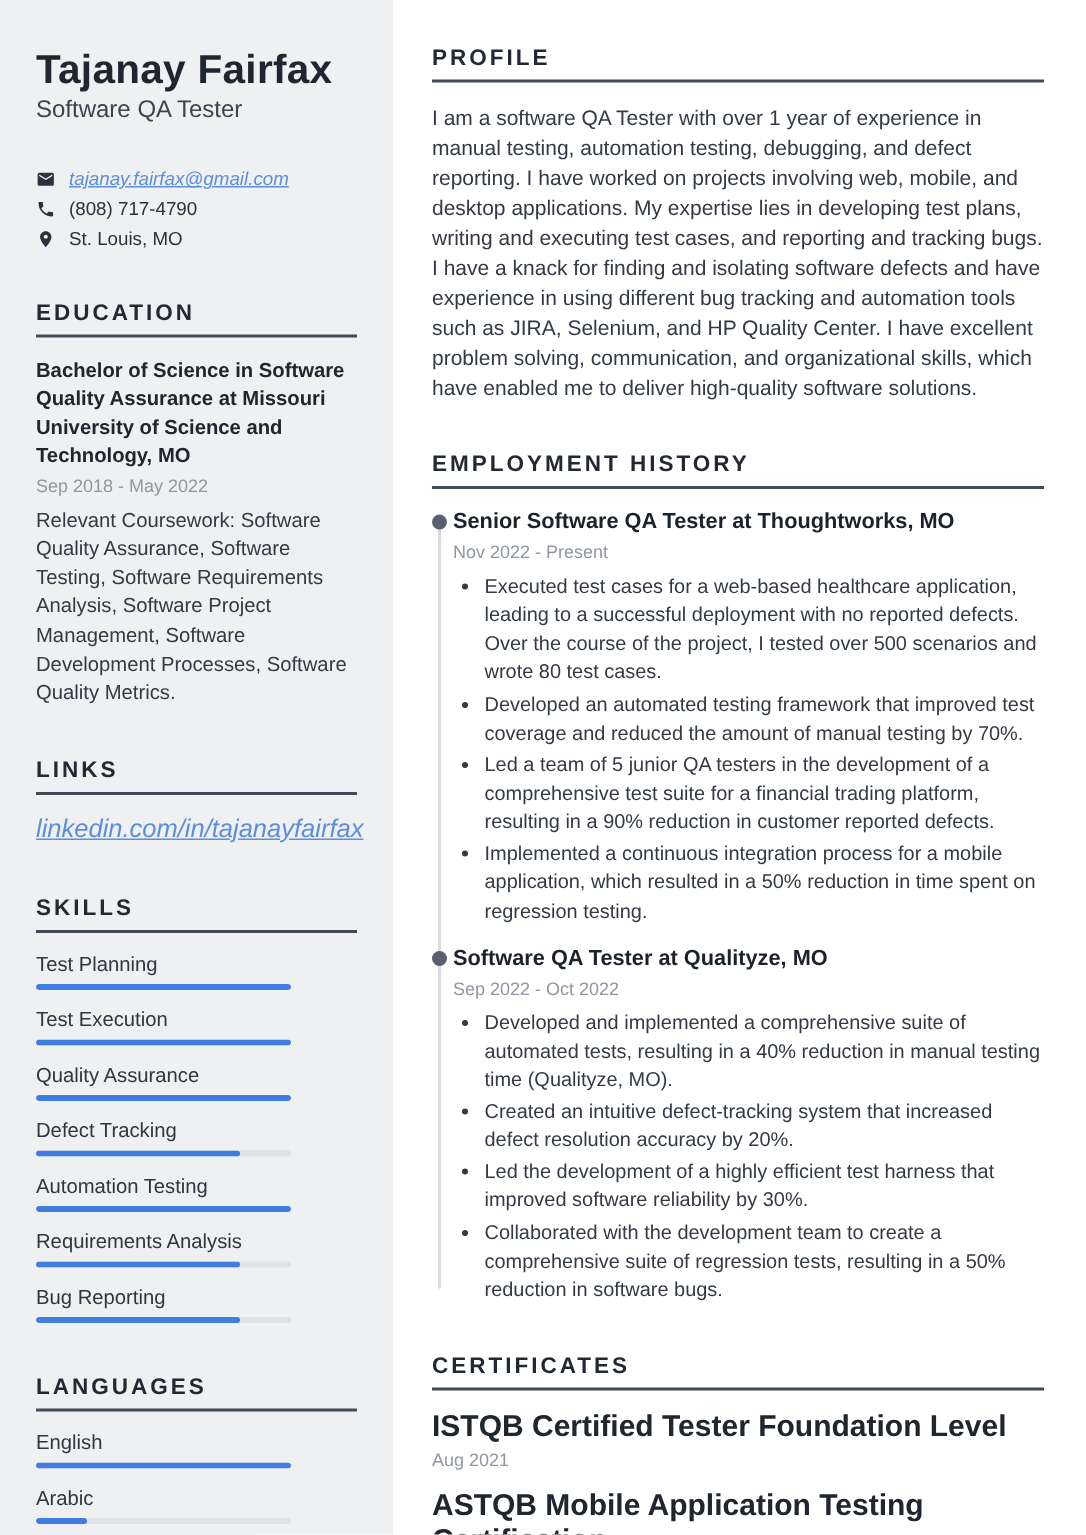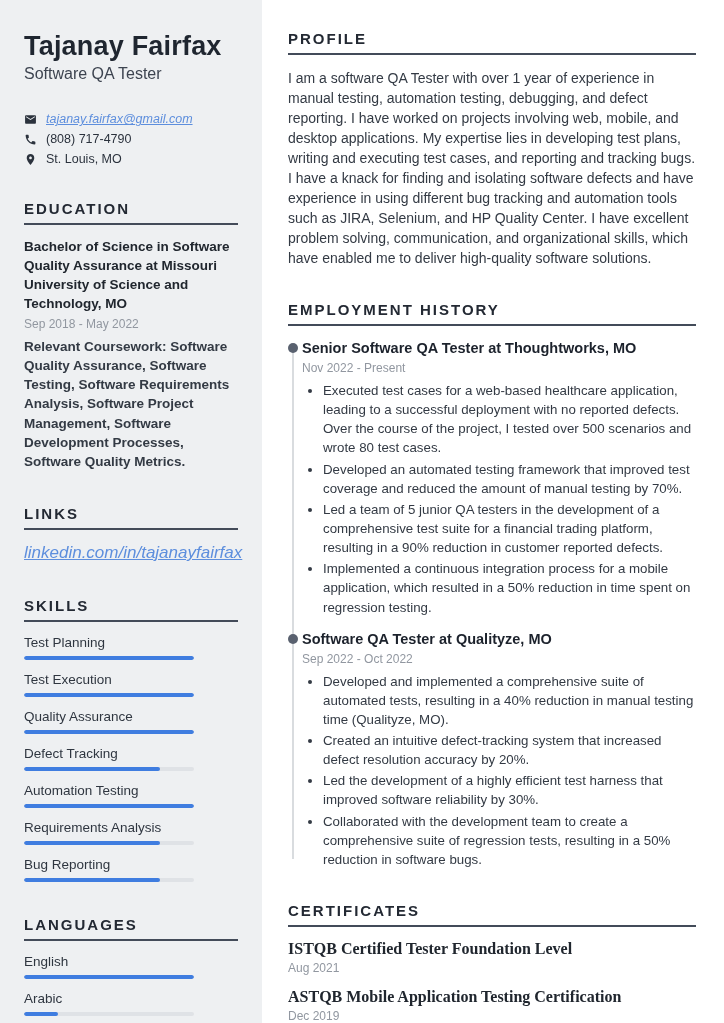--- a/index.html
+++ b/index.html
@@ -26,21 +26,21 @@
   .contact-row svg { width:13px; height:13px; flex:0 0 13px; fill:#2b323d; }
   a.blue-link { color:#5d8edd; text-decoration:underline;font-style:italic; }
 
   .side-section { margin-top:34px; }
   .sec-head {
     font-size:15px; font-weight:700; letter-spacing:2px; color:#232933;
     border-bottom:2px solid #434b59; padding-bottom:6px; margin-bottom:13px;
   }
   .edu-degree { font-size:13.5px; font-weight:700; color:#20262e; line-height:1.4; }
   .date-gray { font-size:12px; color:#9197a0; margin-top:3px; }
-  .edu-desc { font-size:13.5px; line-height:1.42; margin-top:6px; color:#333a44;font-weight:bold; }
+  .edu-desc { font-size:13.5px; line-height:1.42; margin-top:6px; color:#333a44; }
 
   .skill-item { margin-bottom:12px; }
   .skill-name { font-size:13.5px; color:#2f3640; margin-bottom:6px; }
   .bar-track { width:170px; height:4px; background:#dfe2e6; border-radius:2px; overflow:hidden; }
   .bar-fill { height:4px; background:#3f7de0; border-radius:2px; }
 
   
   .main {
     flex:1; padding:30px 28px 20px 26px;
   }
@@ -52,21 +52,21 @@
   .jobs { position:relative; padding-left:14px; }
   .jobs:before { content:""; position:absolute; left:4px; top:8px; bottom:10px; width:2px; background:#d9dcdf; }
   .job { position:relative; margin-bottom:13px; }
   .job:last-child { margin-bottom:0; }
   .job-dot { position:absolute; left:-14px; top:4px; width:10px; height:10px; border-radius:50%; background:#59616f; }
   .job-title { font-size:14.5px; font-weight:700; color:#1c222c; line-height:1.3; }
   .job ul { margin:6px 0 0 21px; }
   .job li { font-size:13.3px; line-height:1.44; color:#333a44; margin-bottom:2px; }
 
   .cert-item { margin-bottom:13px; }
-  .cert-title { font-size:16px; font-weight:700; color:#20262e;font-family:Liberation Serif, serif; }
+  .cert-title { font-size:20px; font-weight:700; color:#20262e; }
 </style>
 </head>
 <body>
 
 <div class="page">
 
   <aside class="sidebar">
     <div class="name">Tajanay Fairfax</div>
     <div class="job-subtitle">Software QA Tester</div>
 

